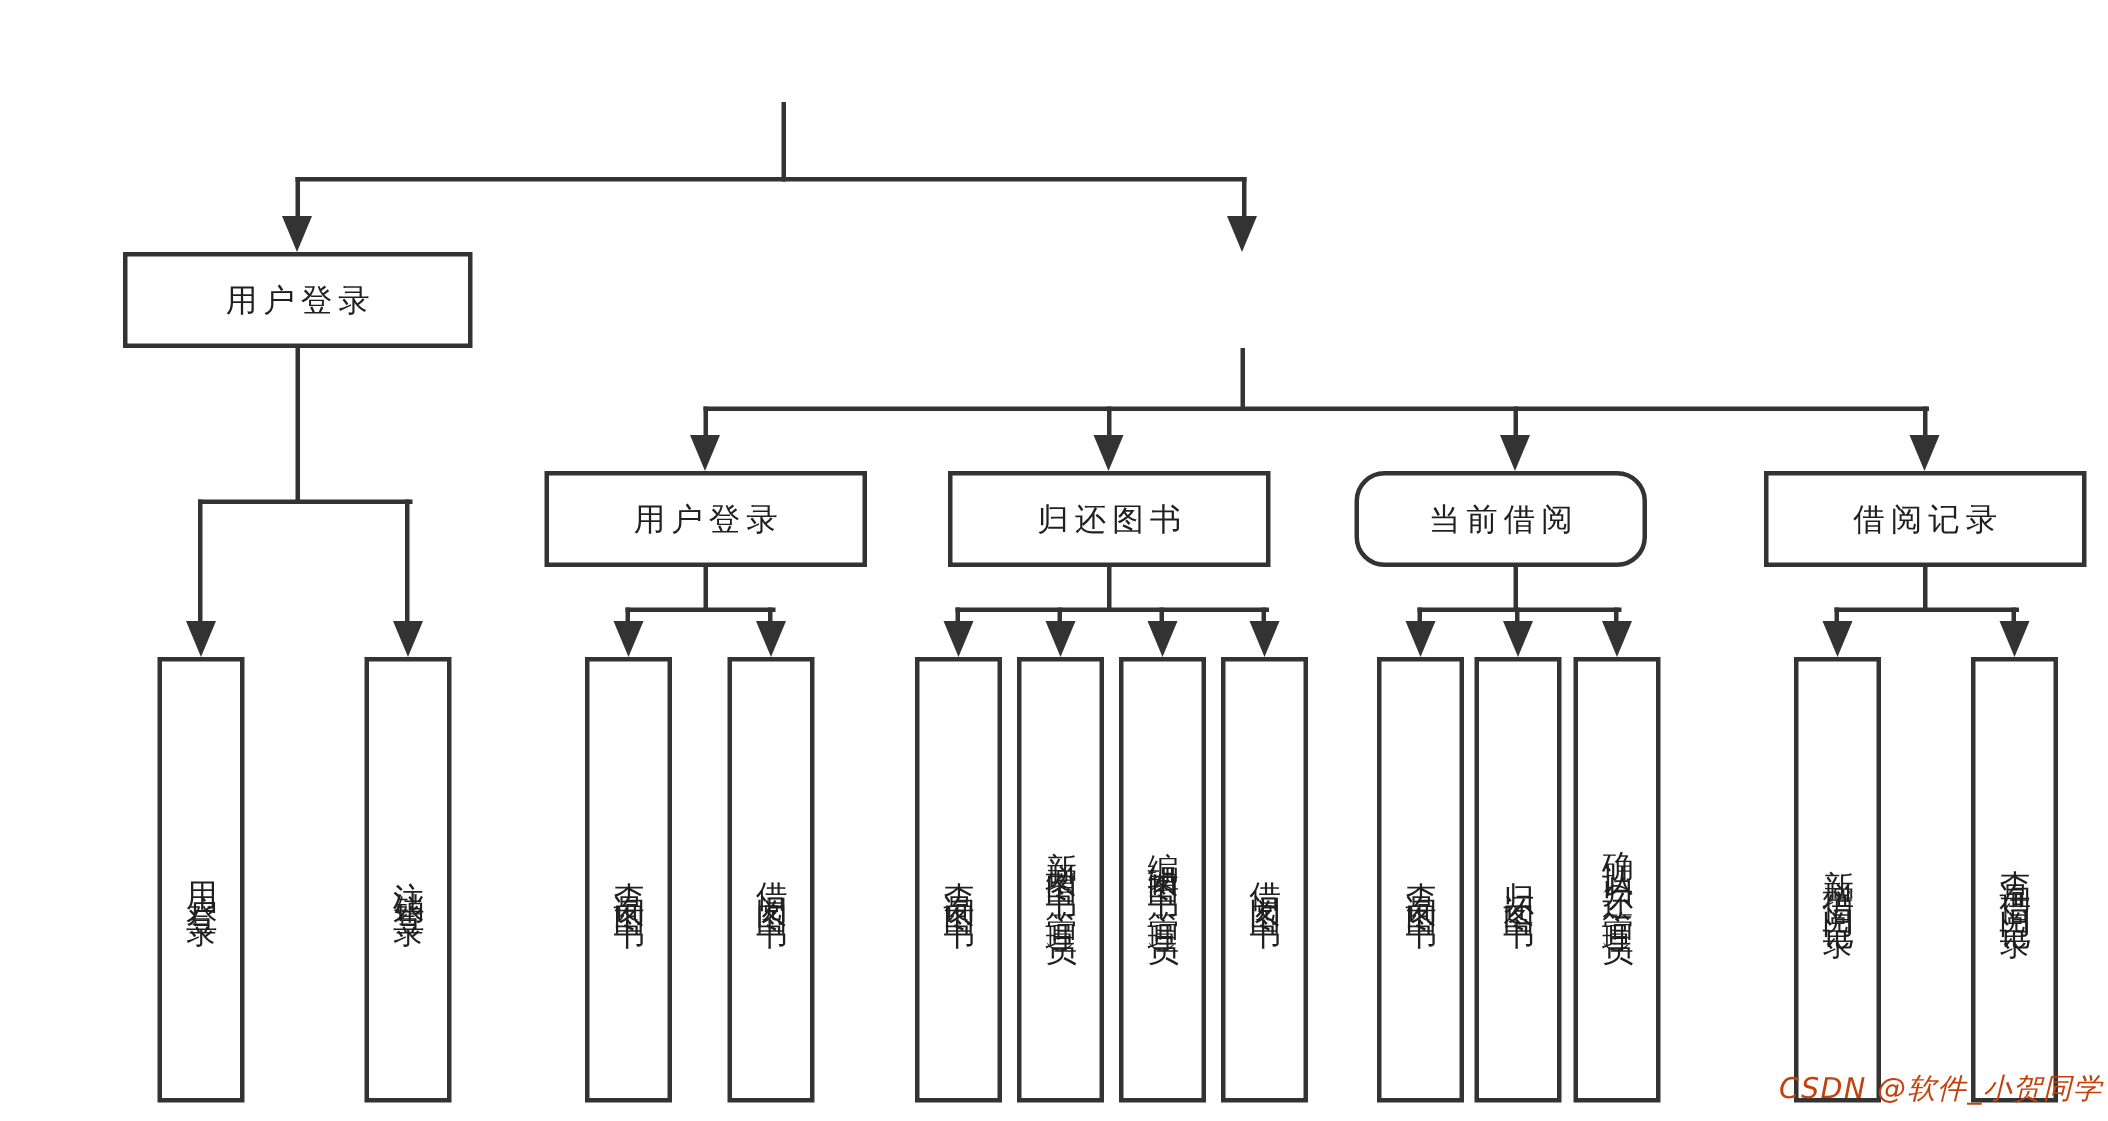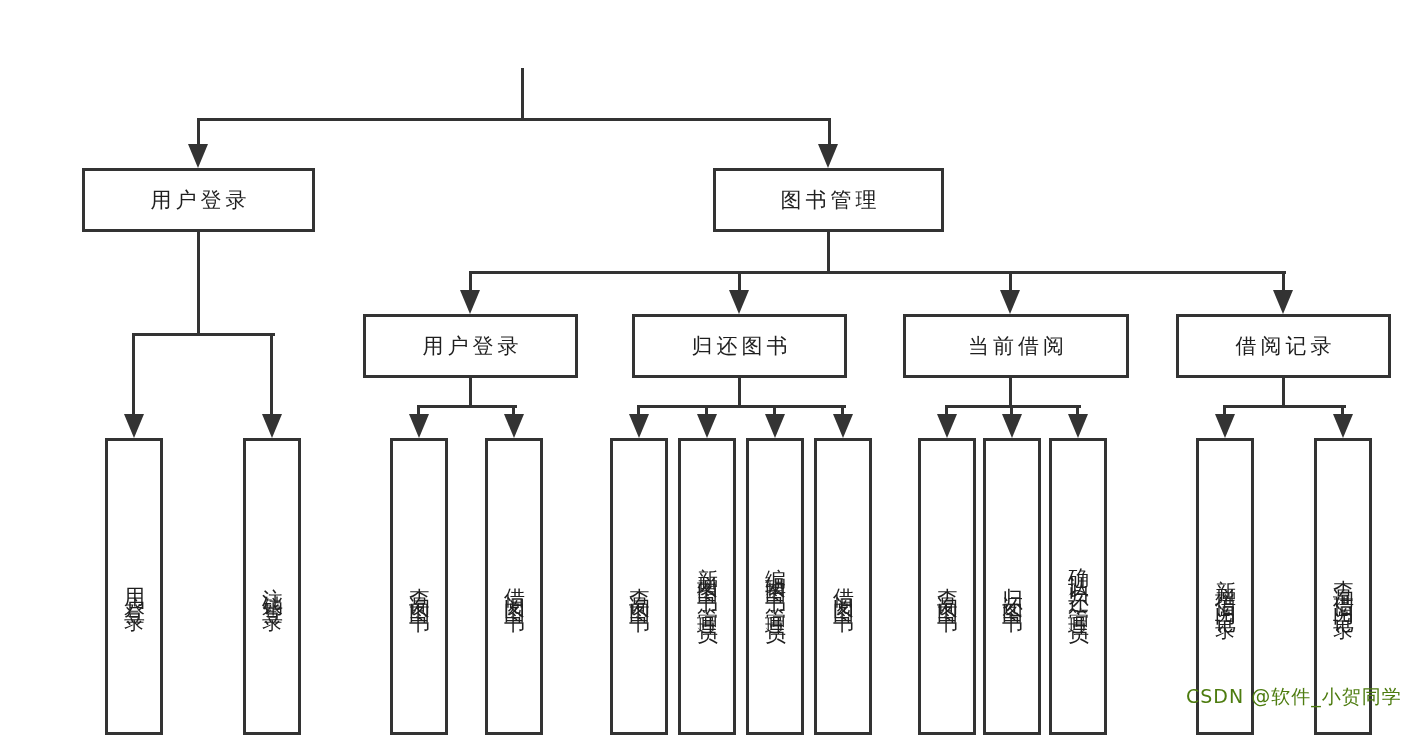--- a/index.html
+++ b/index.html
@@ -17,22 +17,22 @@
     writing-mode:vertical-rl;text-orientation:mixed;
     font-size:21px;letter-spacing:8px;line-height:1;color:#1f1f1f;
   }
   .line{position:absolute;background:#333333;}
   .arrow{
     position:absolute;width:0;height:0;
     border-left:10px solid transparent;border-right:10px solid transparent;
     border-top:24px solid #333333;
   }
   .watermark{
-    position:absolute;left:1186px;top:684px;font-size:19px;letter-spacing:1px;
-    color:#4d7c0f;white-space:nowrap;
+    position:absolute;left:1186px;top:713px;font-size:19px;letter-spacing:1px;
+    color:#c2410c;white-space:nowrap;font-style:italic;
   }
 </style>
 </head>
 <body>
 
 <div class="canvas">
 
   <div class="line" style="left:521px;top:68px;width:3px;height:53px;"></div>
   <div class="line" style="left:197px;top:118px;width:634px;height:3px;"></div>
   <div class="line" style="left:197px;top:118px;width:3px;height:32px;"></div>
@@ -89,31 +89,28 @@
   <div class="line" style="left:1223px;top:405px;width:123px;height:3px;"></div>
   <div class="line" style="left:1223px;top:405px;width:3px;height:12px;"></div>
   <div class="line" style="left:1341px;top:405px;width:3px;height:12px;"></div>
   <div class="arrow" style="left:1215px;top:414px;"></div>
   <div class="arrow" style="left:1333px;top:414px;"></div>
 
 
   <div class="node" style="left:82px;top:168px;width:233px;height:64px;">
     <span class="h-label">用户登录</span>
   </div>
-  <div class="node" style="left:713px;top:168px;width:231px;height:64px;">
-    <span class="h-label">图书管理</span>
-  </div>
 
   <div class="node" style="left:363px;top:314px;width:215px;height:64px;">
     <span class="h-label">用户登录</span>
   </div>
   <div class="node" style="left:632px;top:314px;width:215px;height:64px;">
     <span class="h-label">归还图书</span>
   </div>
-  <div class="node" style="left:903px;top:314px;width:226px;height:64px;">
+  <div class="node" style="left:903px;top:314px;width:195px;height:64px;border-radius:20px;">
     <span class="h-label">当前借阅</span>
   </div>
   <div class="node" style="left:1176px;top:314px;width:215px;height:64px;">
     <span class="h-label">借阅记录</span>
   </div>
 
   <div class="node" style="left:105px;top:438px;width:58px;height:297px;">
     <span class="v-label">用户登录</span>
   </div>
   <div class="node" style="left:243px;top:438px;width:58px;height:297px;">

